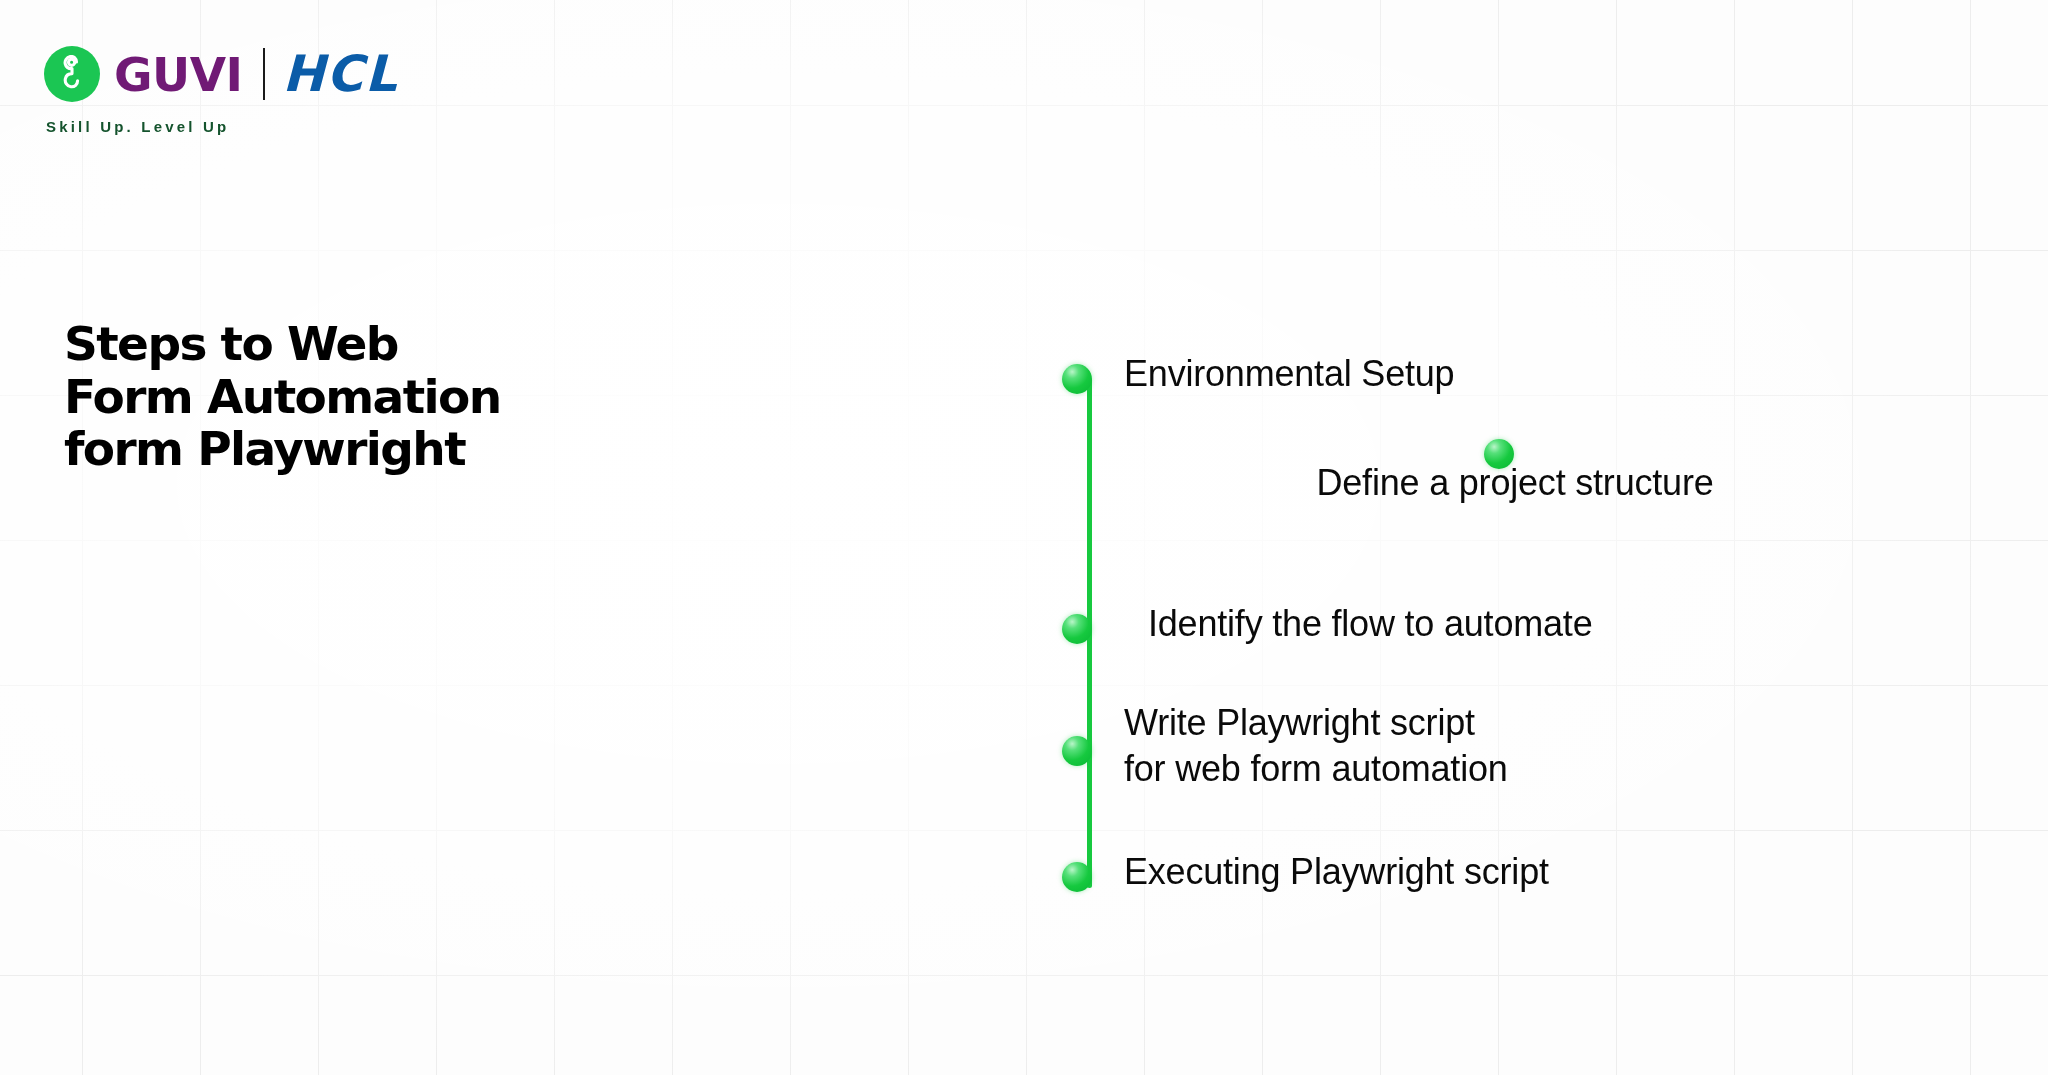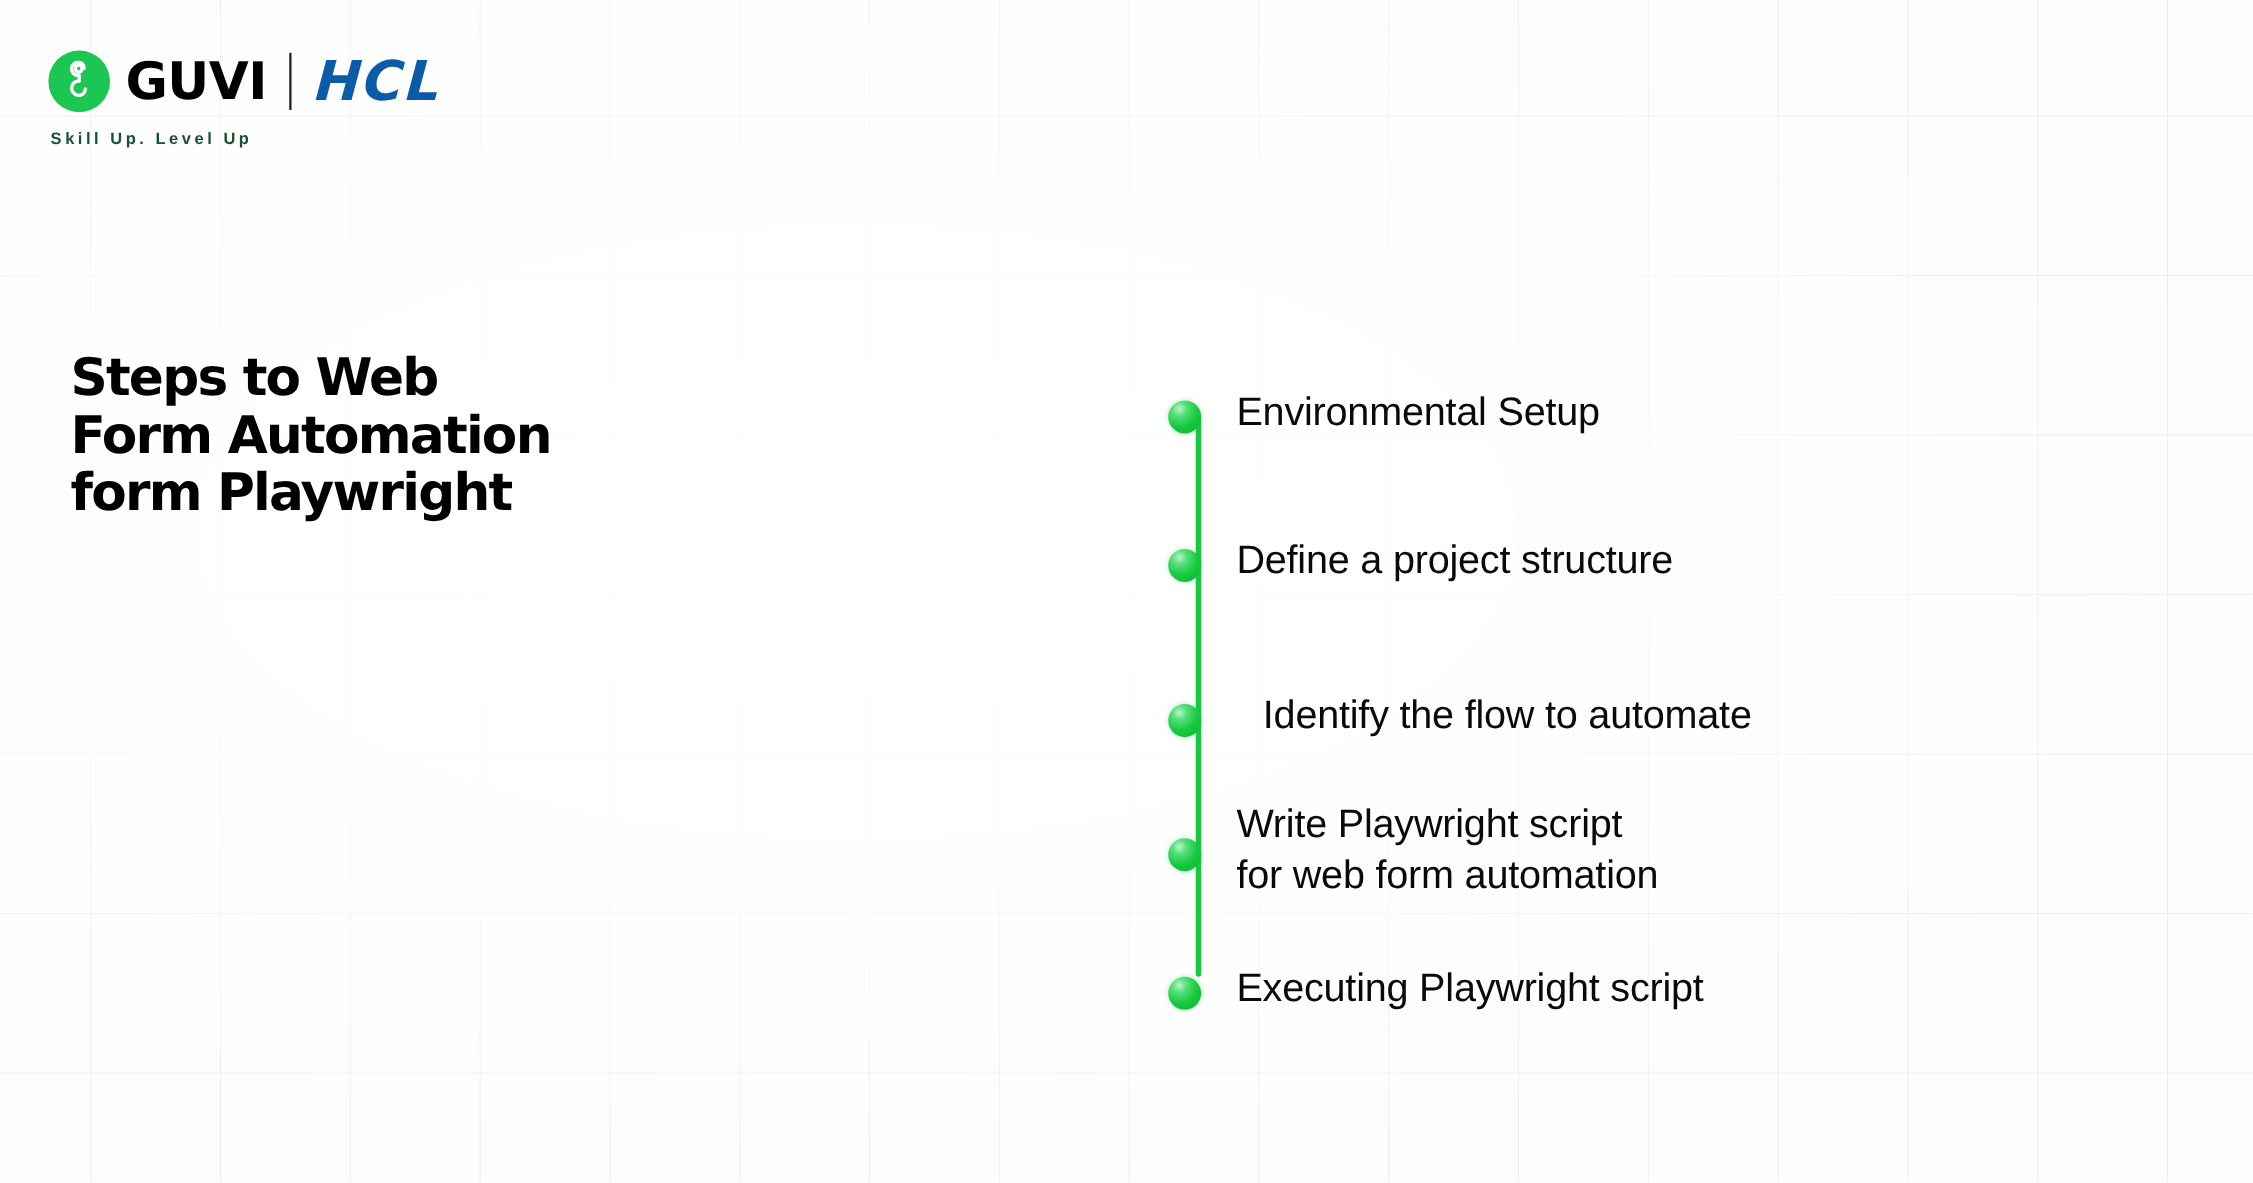--- a/index.html
+++ b/index.html
@@ -56,21 +56,21 @@
     align-items:center;
     justify-content:center;
     flex:0 0 auto;
   }
   .guvi-mark svg{ display:block; }
   .guvi-word{
     font-family:"DejaVu Sans", sans-serif;
     font-size:47px;
     font-weight:700;
     letter-spacing:-0.5px;
-    color:#000000;
+    color:#701a75;
     margin-left:14px;
     line-height:1;
   }
   .brand-divider{
     width:2px;
     height:52px;
     background:#1a1a1a;
     margin:0 22px 0 20px;
     flex:0 0 auto;
   }
@@ -157,21 +157,21 @@
     line-height:1.28;
     color:#0a0a0a;
     letter-spacing:-0.2px;
     white-space:pre-line;
     padding-left:6px;
     margin-top:-9px;
   }
 
   
   .tl-item.i0{ margin-top:22px; }
-  .tl-item.i1{ margin-top:98px; }
+  .tl-item.i1{ margin-top:42px;flex-direction:column; }
   .tl-item.i2{ margin-top:104px;gap:24px; }
   .tl-item.i3{ margin-top:62px; }
   .tl-item.i4{ margin-top:66px; }
 </style>
 </head>
 <body>
 
 <div id="grid-bg"></div>
 
 <div id="brand">

